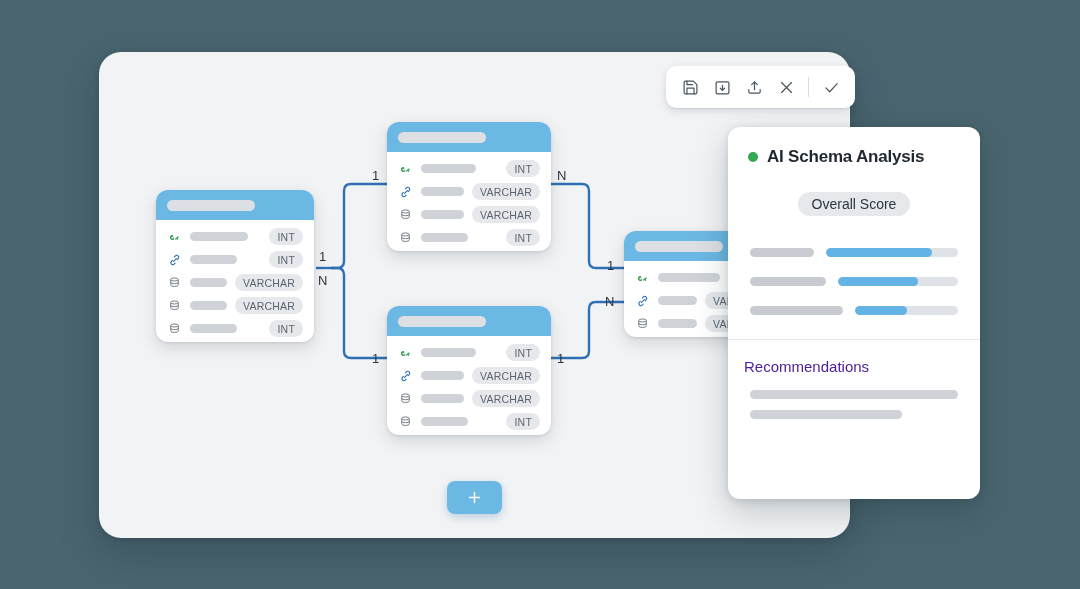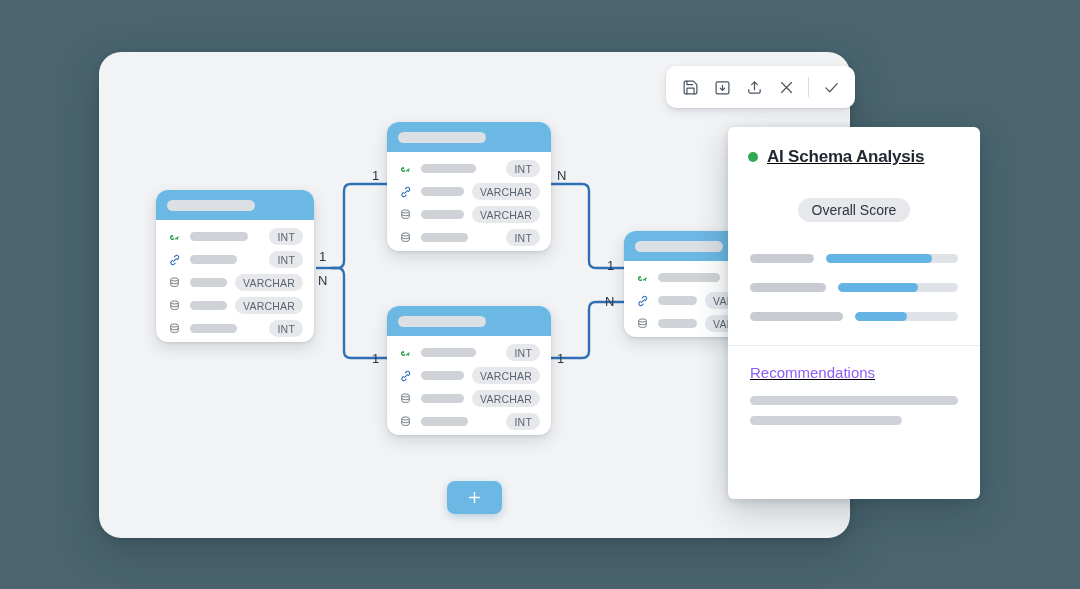--- a/index.html
+++ b/index.html
@@ -95,47 +95,46 @@
     cursor: pointer;
   }
   .addbtn svg { display:block; }
 
   
   .ai {
     position: absolute;
     left: 728px; top: 127px;
     width: 252px; height: 372px;
     background: #ffffff;
-    border-radius: 6px;
+    border-radius: 12px;
     box-shadow: 0 12px 34px rgba(20,40,50,.22), 0 2px 8px rgba(20,40,50,.14);
     z-index: 30;
     overflow: hidden;
-    text-decoration: underline;
   }
   .ai-head { display: flex; align-items: center; gap: 9px; padding: 20px 20px 0; }
   .dot { width: 10px; height: 10px; border-radius: 50%; background: #34a853; flex: 0 0 10px; }
   .ai-title { font-size: 17px; font-weight: 700; color: #1f2730; letter-spacing: -.2px; }
   .score-wrap { text-align: center; padding-top: 22px; }
   .score { font-size: 48px; font-weight: 700; color: #6fb7e3; line-height: 1; letter-spacing: -1px; }
   .score .den { font-size: 38px; }
   .badge {
     display: inline-block;
-    margin-top: 9px;
+    margin-top: 3px;
     font-size: 14px; color: #2d3640;
     background: #e6e8ec;
     border-radius: 13px;
     padding: 4px 14px;
   }
   .metrics { padding: 22px 22px 0; }
   .metric { display: flex; align-items: center; gap: 12px; height: 29px; }
   .metric .lbl { height: 9px; border-radius: 5px; background: #c8ccd2; flex: 0 0 auto; }
   .metric .bar { flex: 1; height: 9px; border-radius: 5px; background: #dfe2e6; overflow: hidden; }
   .metric .fill { height: 100%; border-radius: 5px; background: #63b3e4; }
   .sep { height: 1px; background: #e7e9ec; margin: 14px 0 0; }
-  .rec-title { font-size: 15px; color: #8b5cf6; padding: 18px 22px 0; }
+  .rec-title { font-size: 15px; color: #4c1d95; padding: 18px 16px 0; }
   .rec-lines { padding: 15px 22px 0; }
   .rec-line { height: 9px; border-radius: 5px; background: #cfd3d8; margin-bottom: 11px; }
 </style>
 </head>
 <body>
 
 <div id="root">
 
   <div class="canvas"></div>
 

